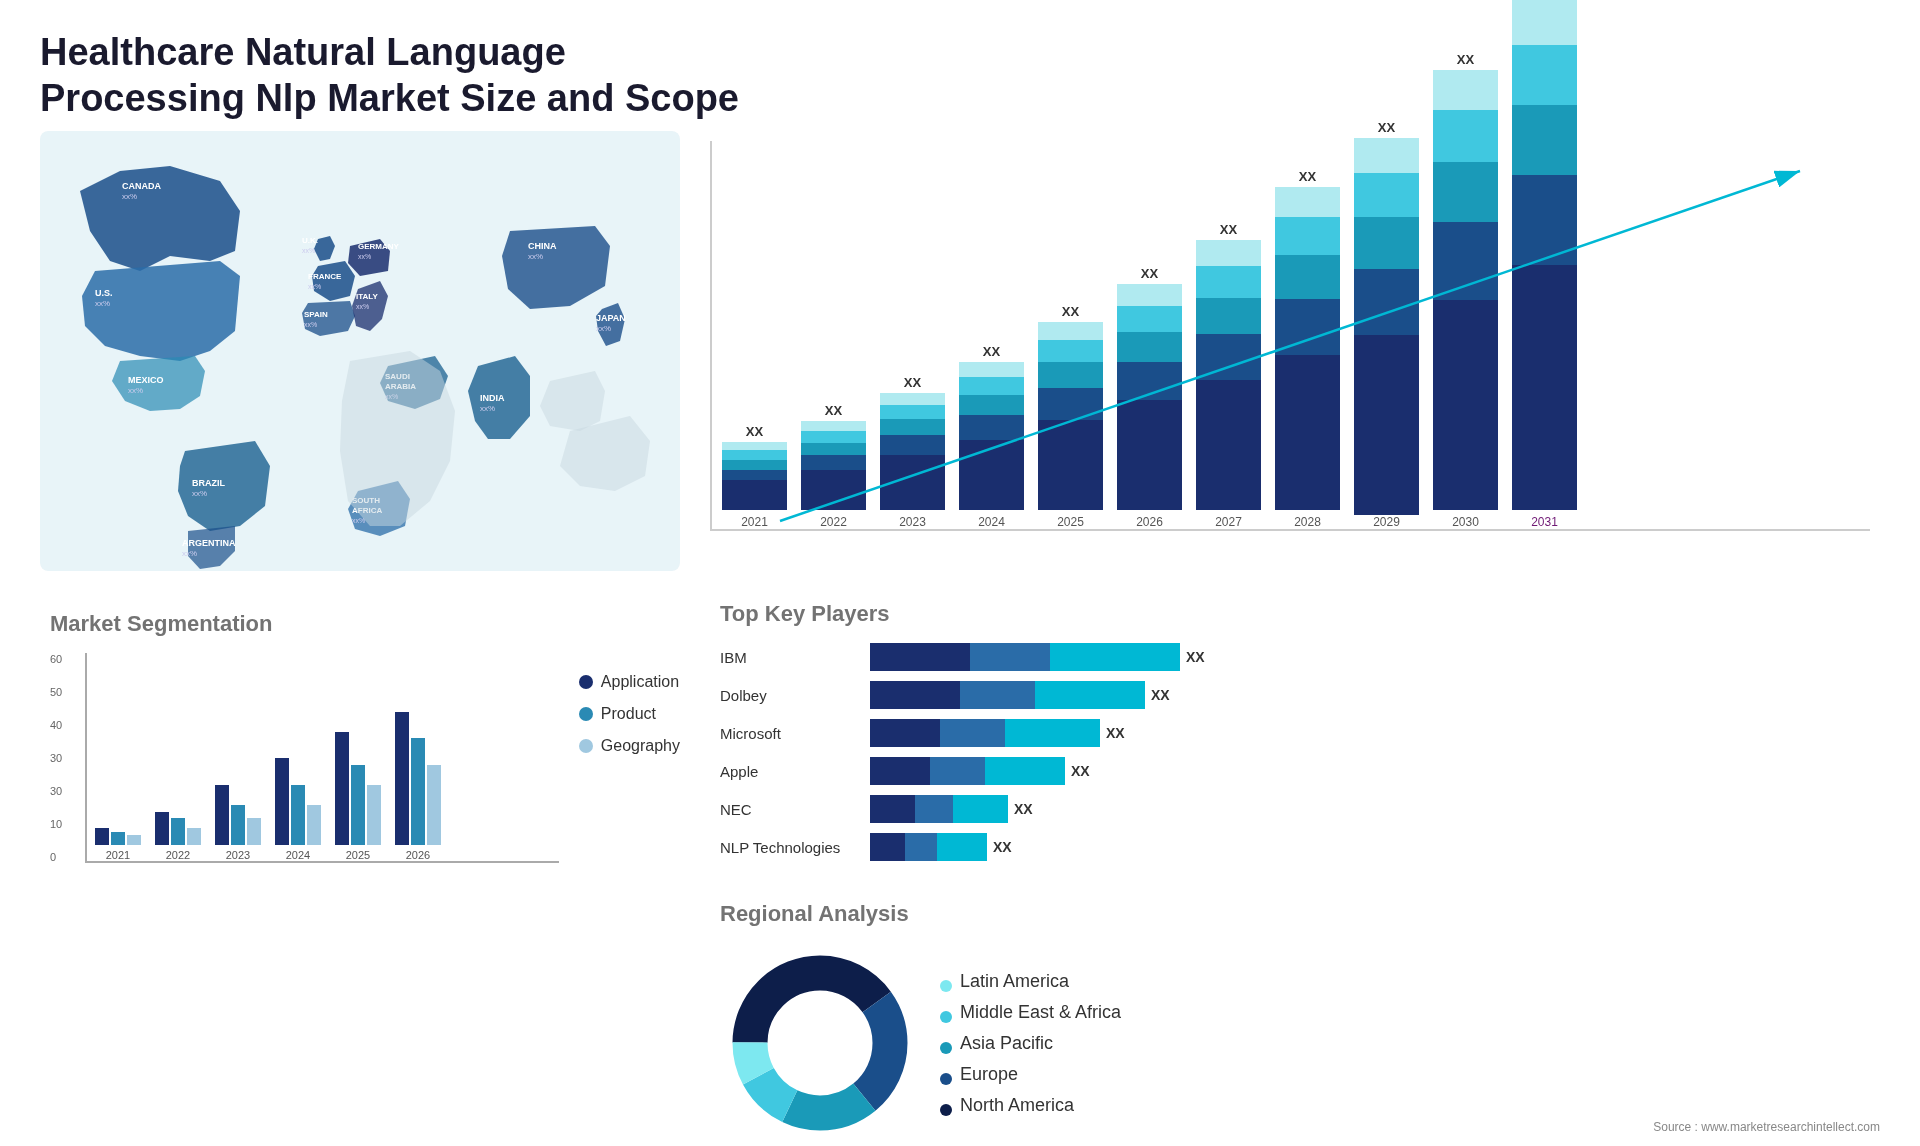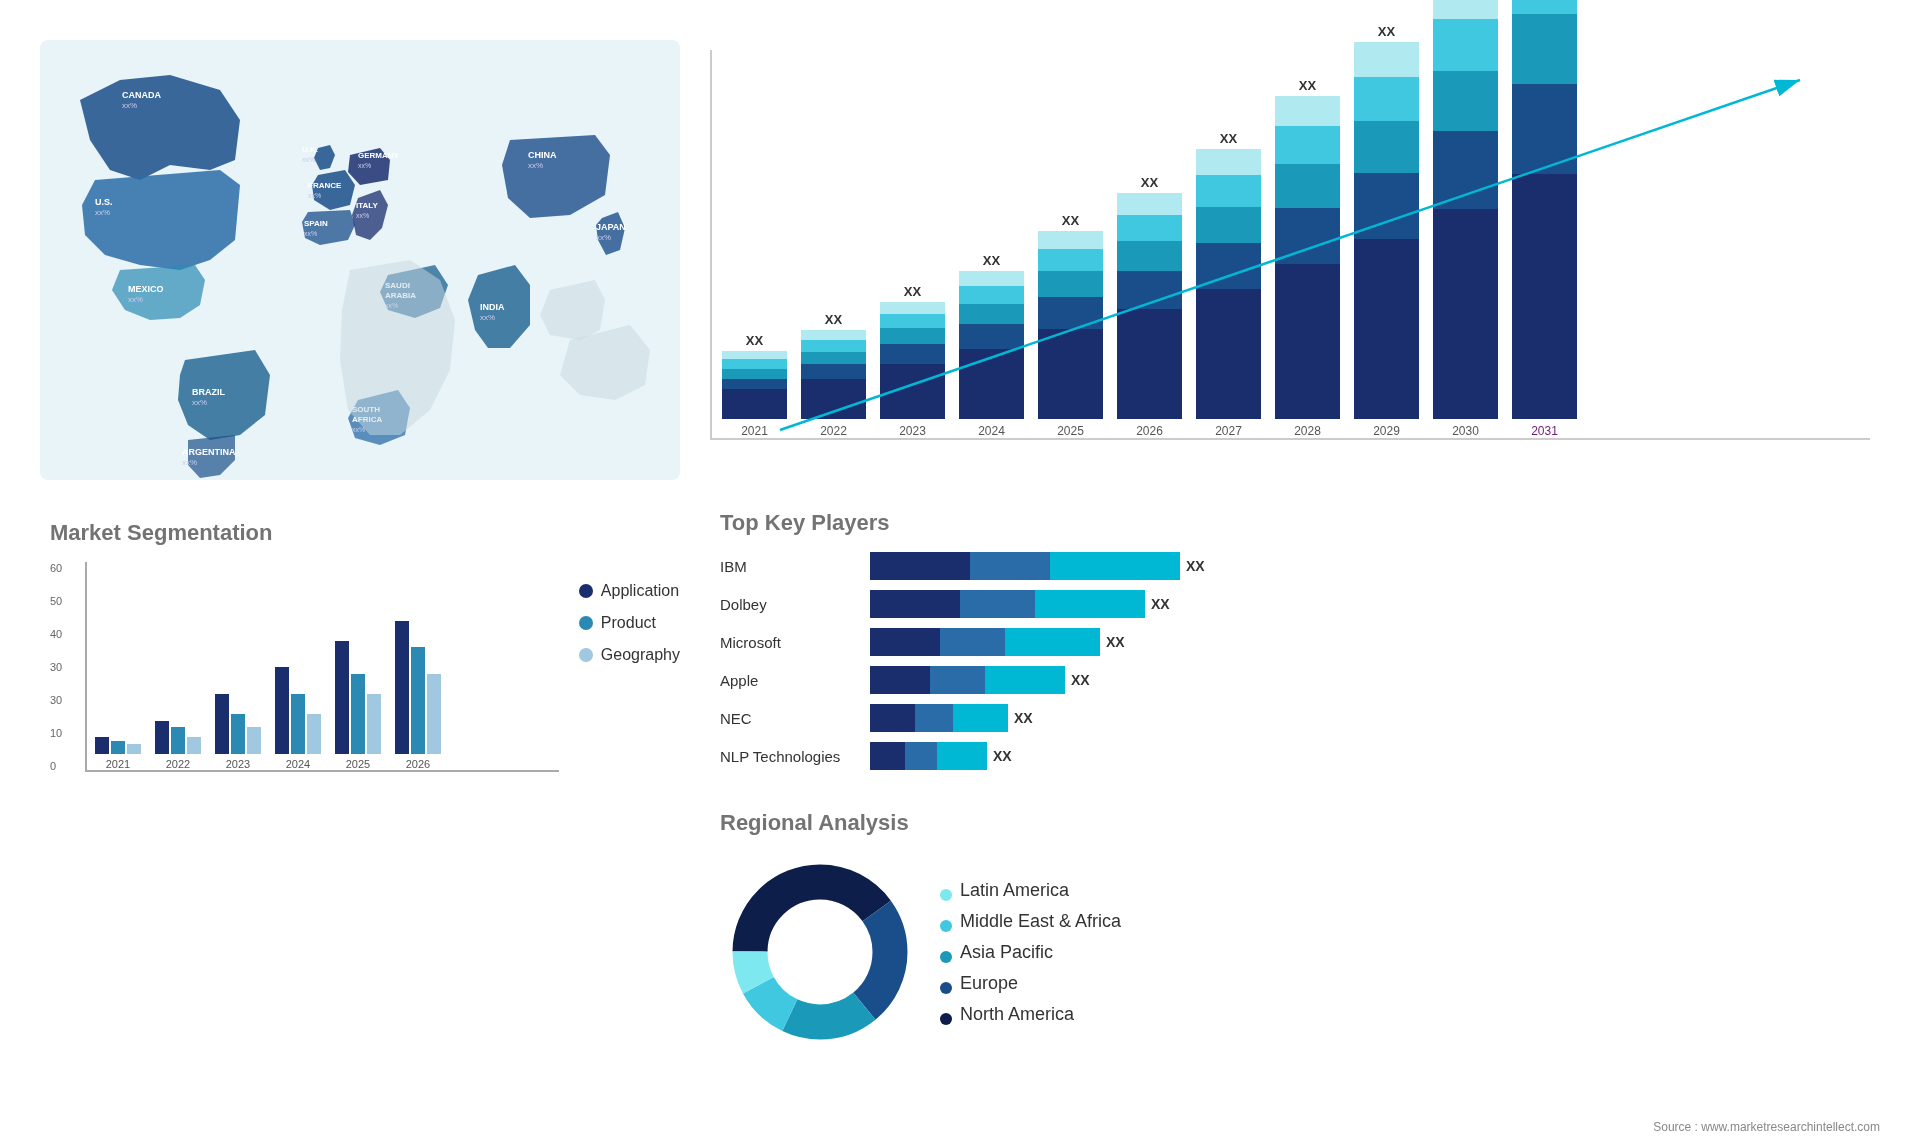--- a/index.html
+++ b/index.html
@@ -154,20 +154,21 @@
       width: 12px;
       height: 12px;
       border-radius: 50%;
       flex-shrink: 0;
     }
   </style>
 </head>
 <body>
 
 <div class="header">
+  <h1 class="page-title">Healthcare Natural Language Processing Nlp Market Size and Scope</h1>
 </div>
 
 <div style="display:grid; grid-template-columns:650px 1fr; padding:0 40px; gap:10px;">
 
   <div>
 
     <div class="map-container">
       <svg width="640" height="440" viewBox="0 0 640 440" style="background:#f8f9fa; border-radius:8px;">
 
         <rect width="640" height="440" fill="#e8f4f8" rx="8"></rect>
@@ -461,21 +462,21 @@
 
         <div style="display:flex; flex-direction:column; align-items:center;">
           <span style="font-size:13px;font-weight:700;color:#333;margin-bottom:3px;">XX</span>
           <div style="display:flex; flex-direction:column; width:65px;">
             <div style="height:35px; background:#b0eaf0;"></div>
             <div style="height:44px; background:#40c8e0;"></div>
             <div style="height:52px; background:#1a9ab8;"></div>
             <div style="height:66px; background:#1a4e8a;"></div>
             <div style="height:180px; background:#1a2e6e;"></div>
           </div>
-          <span style="font-size:12px;color:#555;margin-top:5px;">2029</span>
+          <span style="font-size:12px;color:#555;">2029</span>
         </div>
 
         <div style="display:flex; flex-direction:column; align-items:center;">
           <span style="font-size:13px;font-weight:700;color:#333;margin-bottom:3px;">XX</span>
           <div style="display:flex; flex-direction:column; width:65px;">
             <div style="height:40px; background:#b0eaf0;"></div>
             <div style="height:52px; background:#40c8e0;"></div>
             <div style="height:60px; background:#1a9ab8;"></div>
             <div style="height:78px; background:#1a4e8a;"></div>
             <div style="height:210px; background:#1a2e6e;"></div>

